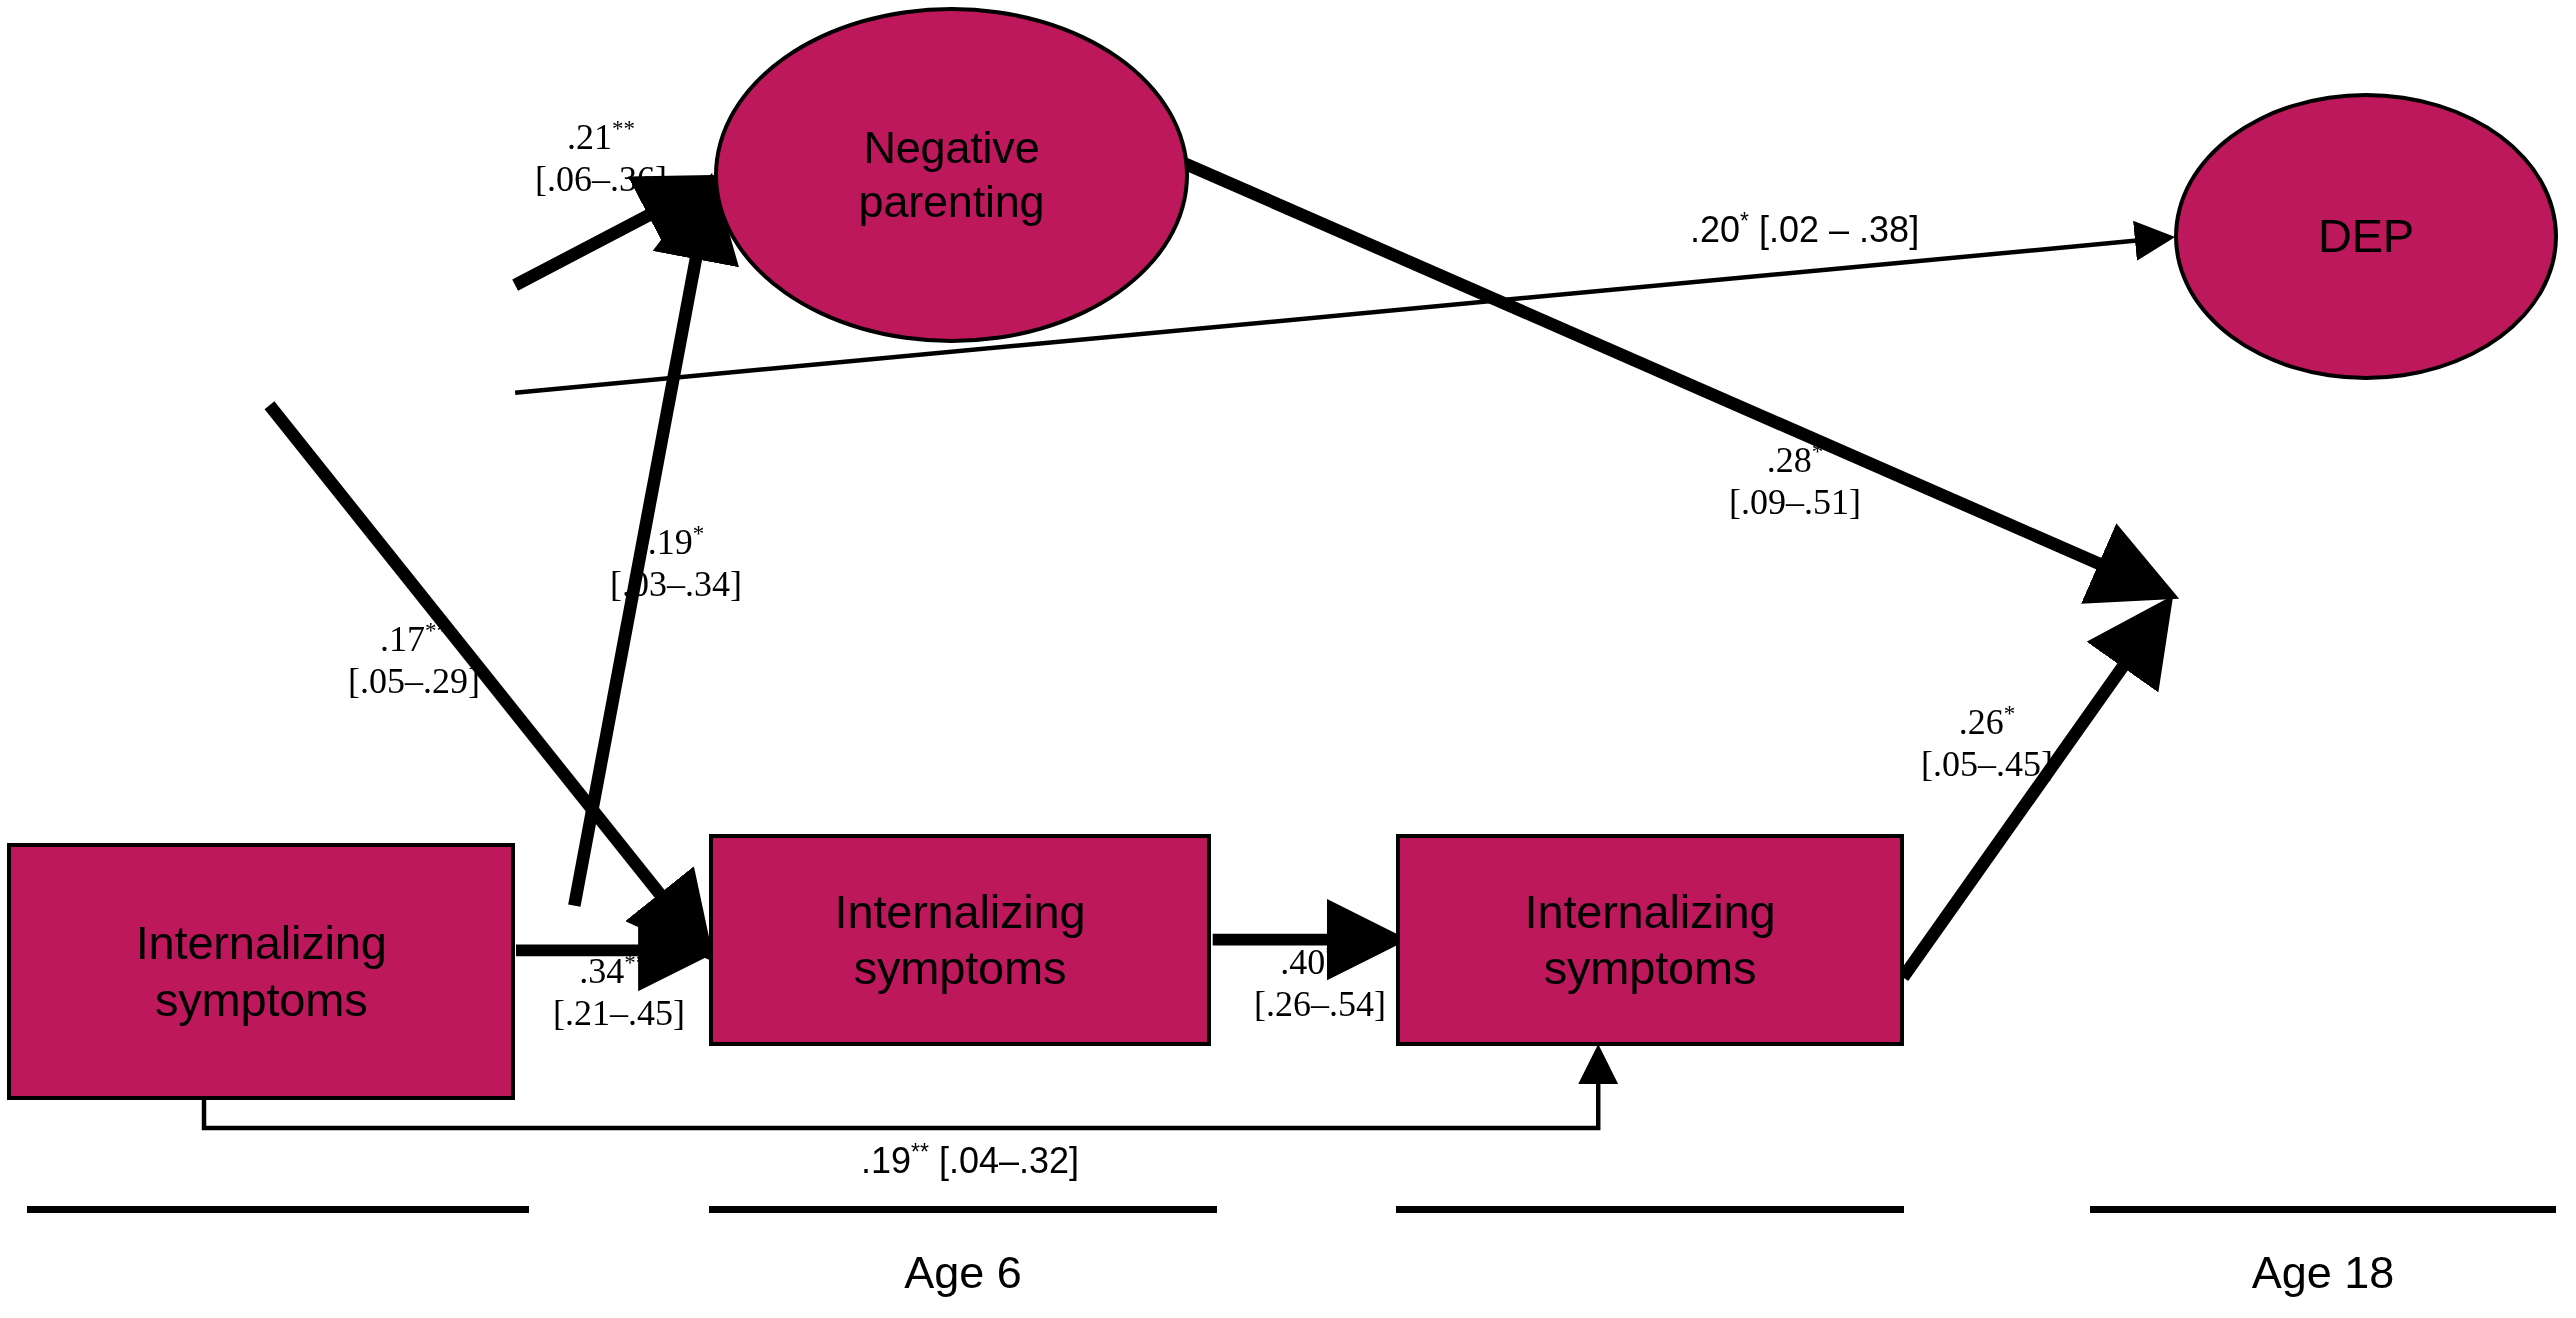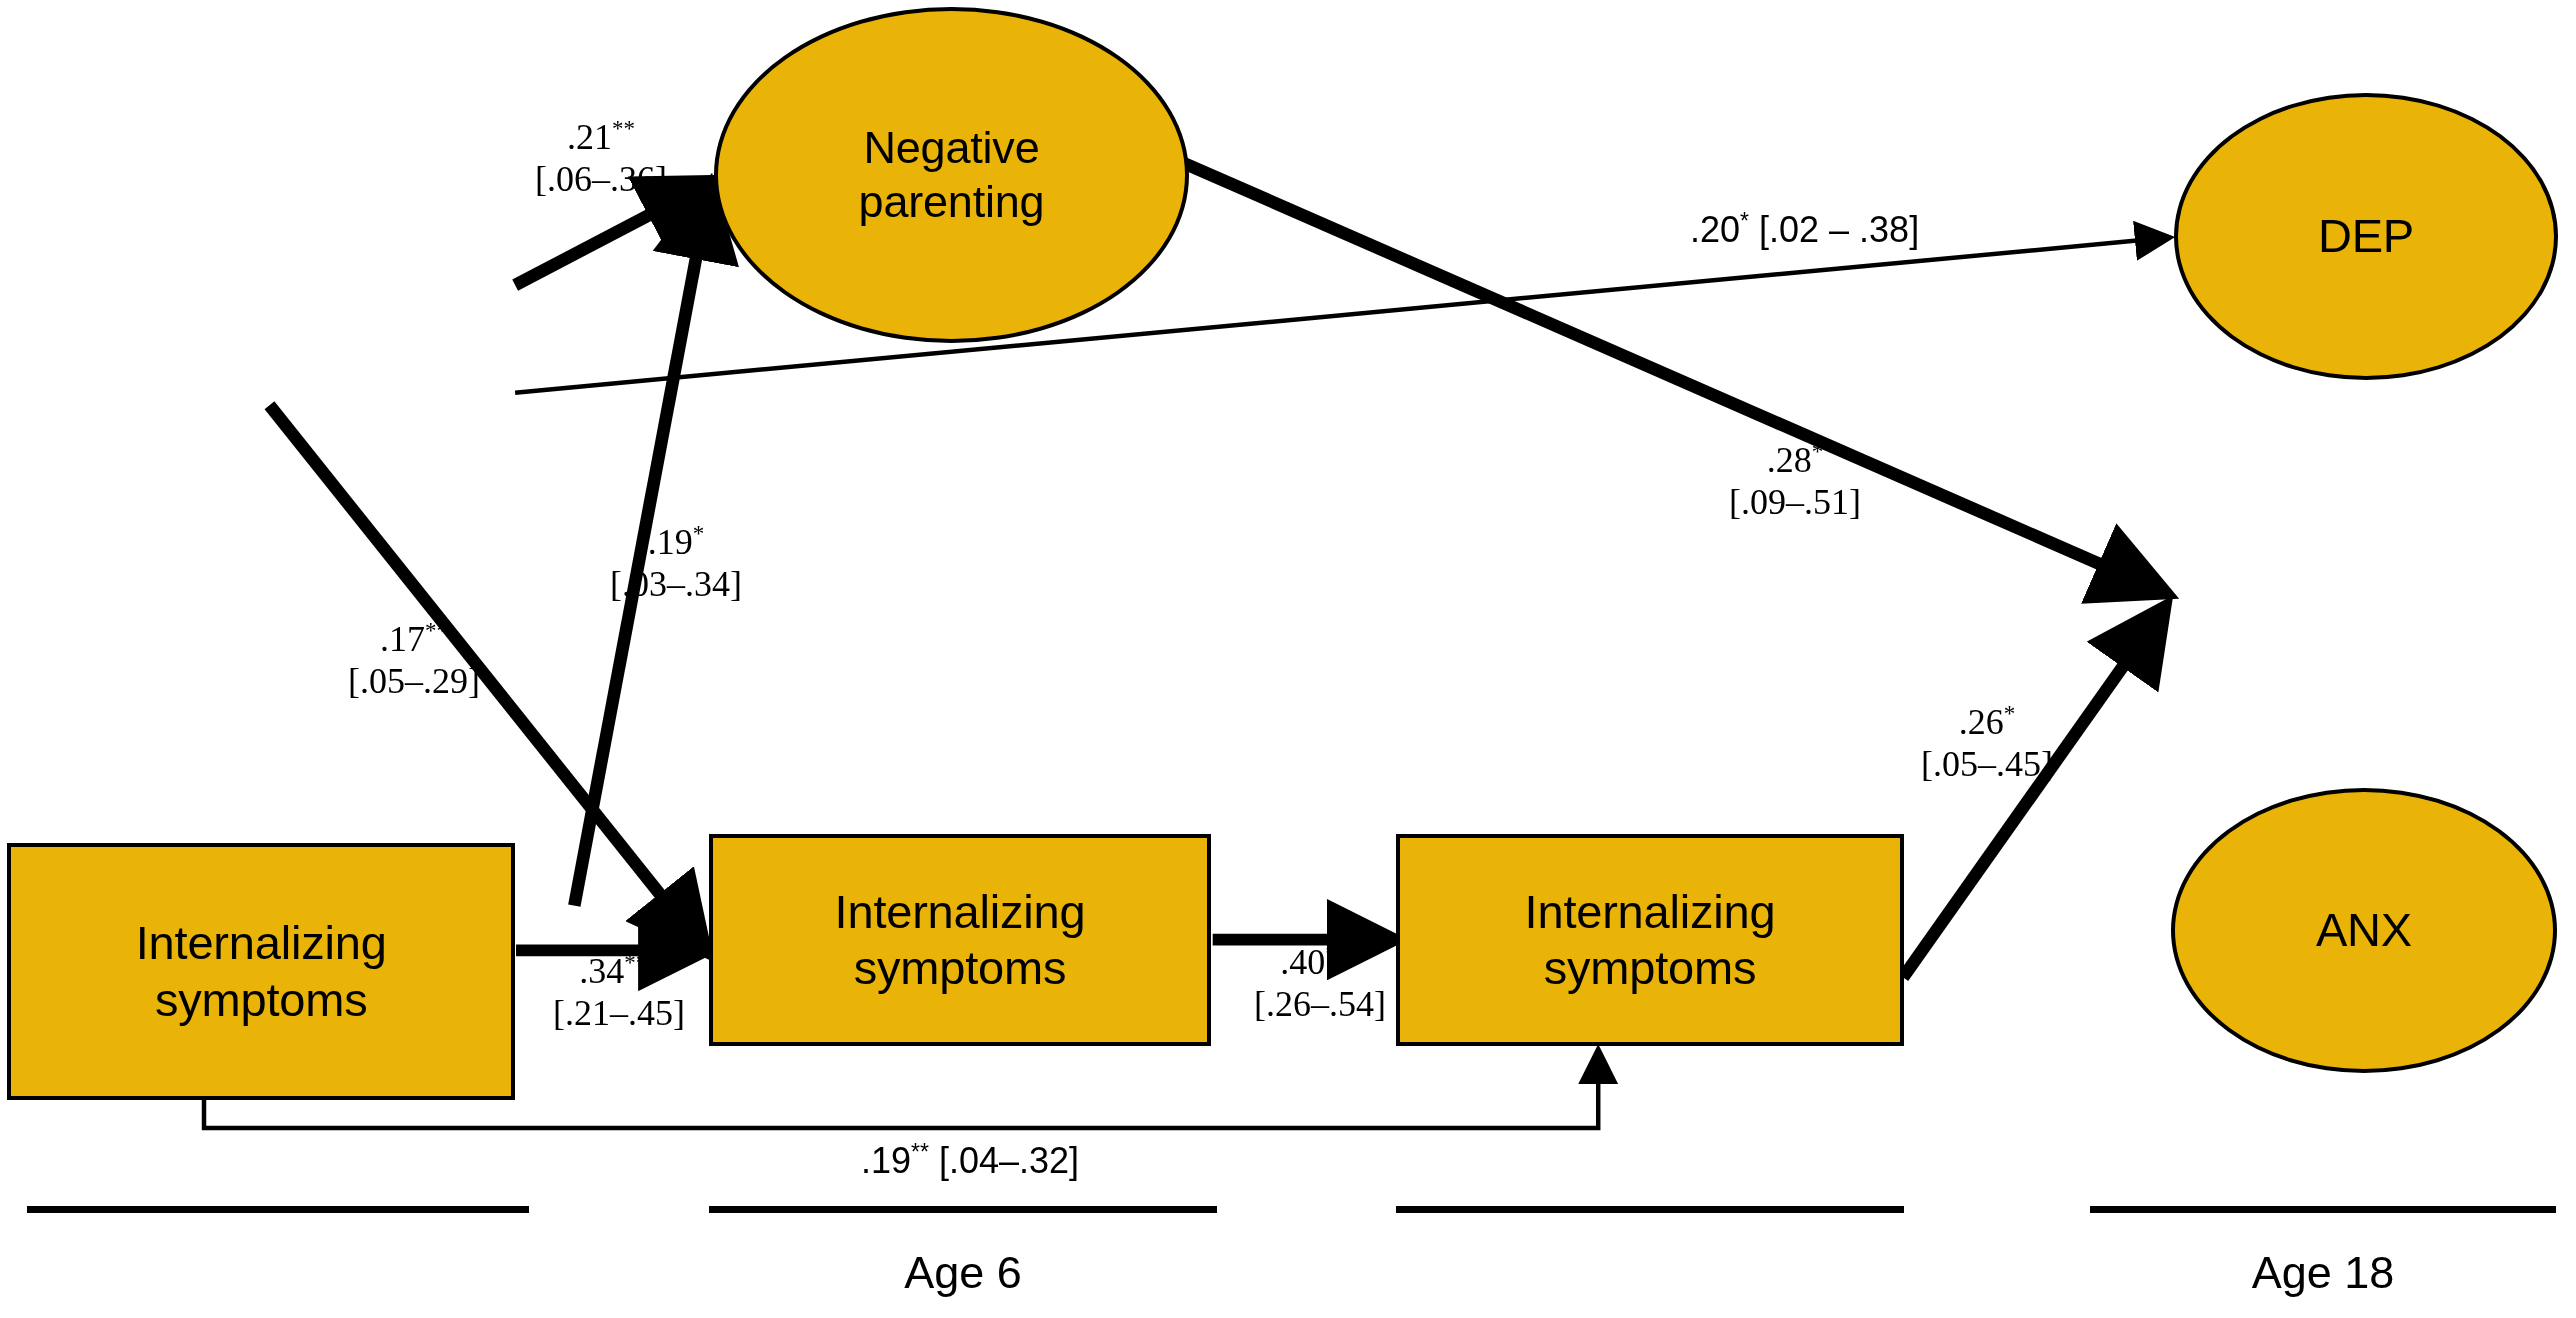--- a/index.html
+++ b/index.html
@@ -1,21 +1,21 @@
 <!DOCTYPE html>
 <html style="font-size:14.4px"><head>
 <meta charset="utf-8">
 <style>
   html,body{margin:0;padding:0;background:#ffffff;}
   body{width:2576px;height:1318px;font-family:"Liberation Sans",sans-serif;color:#000;}
   #stage{position:relative;width:2576px;height:1318px;overflow:hidden;background:#fff;}
   #paths{position:absolute;left:0;top:0;width:2576px;height:1318px;}
 
   .node{position:absolute;display:flex;align-items:center;justify-content:center;
-        text-align:center;box-sizing:border-box;background:#eab308;}
+        text-align:center;box-sizing:border-box;background:#be185d;}
   .boxnode{border:4.5px solid #000;}
   .ovalnode{border:4.5px solid #000;border-radius:50%;}
   .nodelabel{font-size:47px;line-height:1.20;font-weight:400;letter-spacing:-0.2px;white-space:pre-line;}
   .ovalnode .nodelabel{font-size:45px;}
   .smalloval .nodelabel{font-size:47px;}
 
   .coef{position:absolute;font-size:36px;line-height:1.18;white-space:nowrap;}
   .coef .stars{font-size:23px;vertical-align:super;letter-spacing:0px;}
   .coef .ci{display:block;}
   .coef.inline .ci{display:inline;}
@@ -62,23 +62,20 @@
   <div class="node ovalnode" style="left:714px;top:7.2px;width:475px;height:336px;">
     <span class="nodelabel">Negative
 parenting</span>
   </div>
 
   <div class="node ovalnode smalloval" style="left:2174px;top:93px;width:384px;height:287px;">
     <span class="nodelabel">DEP</span>
   </div>
 
 
-  <div class="node ovalnode smalloval" style="left:2171px;top:788px;width:386px;height:285px;">
-    <span class="nodelabel">ANX</span>
-  </div>
 
   <div class="node boxnode" style="left:7.2px;top:843px;width:508px;height:257px;">
     <span class="nodelabel">Internalizing
 symptoms</span>
   </div>
 
   <div class="node boxnode" style="left:709px;top:834px;width:502px;height:212px;">
     <span class="nodelabel">Internalizing
 symptoms</span>
   </div>

